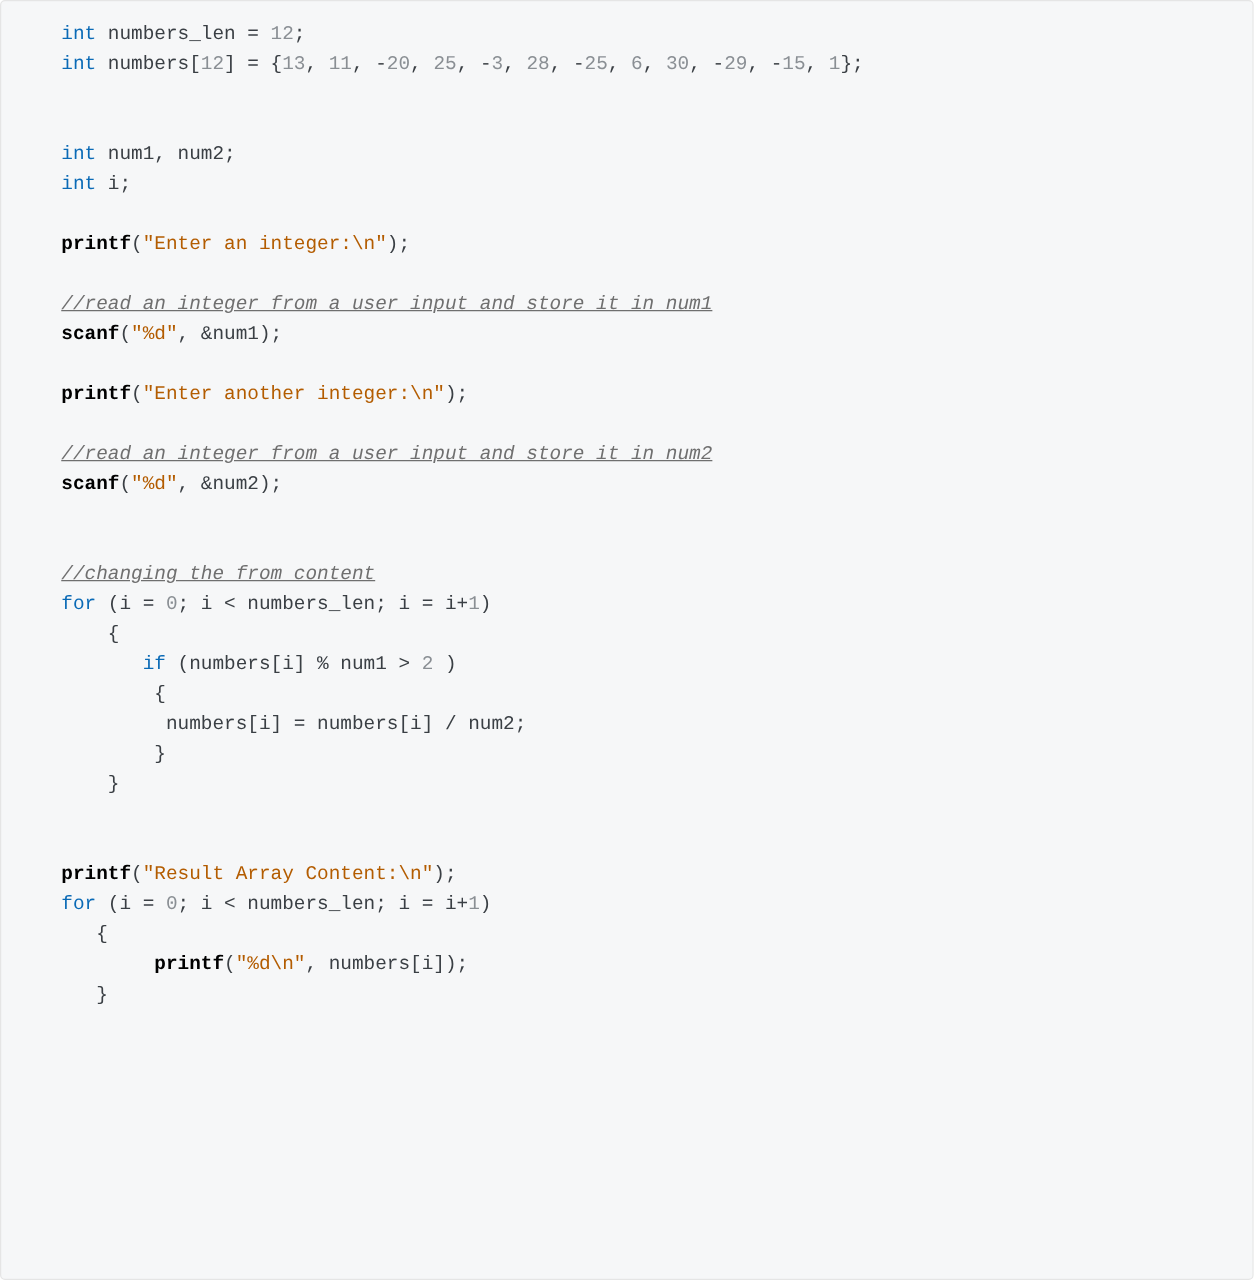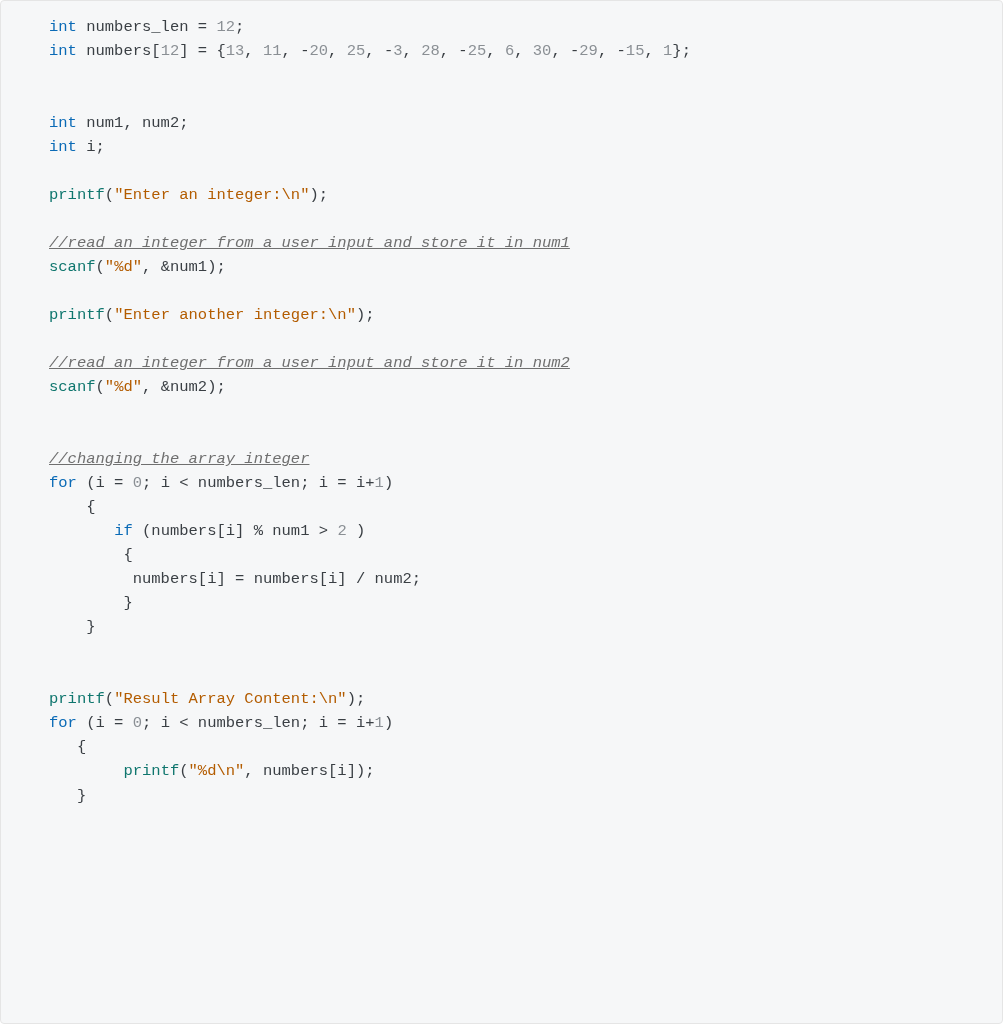--- a/index.html
+++ b/index.html
@@ -22,21 +22,21 @@
     font-family: Consolas, "Courier New", monospace;
     font-size: 15.5px;
     line-height: 1.55;
     white-space: pre;
     color: #3a3f44;
   }
   .kw   { color: #0a6ab6; }          
   .num  { color: #8a8f94; }          
   .cmt  { color: #6f6f6f; font-style: italic; text-decoration: underline; } 
   .str  { color: #b35c00; }          
-  .fn   { color: #0f766e; }          
+  .fn   { color: #000000; font-weight: bold; }          
 </style>
 </head>
 <body>
 
 <div class="code-container">
   <pre class="code" id="code-pre"><span class="kw">int</span> numbers_len = <span class="num">12</span>;
 <span class="kw">int</span> numbers[<span class="num">12</span>] = {<span class="num">13</span>, <span class="num">11</span>, -<span class="num">20</span>, <span class="num">25</span>, -<span class="num">3</span>, <span class="num">28</span>, -<span class="num">25</span>, <span class="num">6</span>, <span class="num">30</span>, -<span class="num">29</span>, -<span class="num">15</span>, <span class="num">1</span>};
 
 
 <span class="kw">int</span> num1, num2;
@@ -46,21 +46,21 @@
 
 <span class="cmt">//read an integer from a user input and store it in num1</span>
 <span class="fn">scanf</span>(<span class="str">"%d"</span>, &amp;num1);
 
 <span class="fn">printf</span>(<span class="str">"Enter another integer:\n"</span>);
 
 <span class="cmt">//read an integer from a user input and store it in num2</span>
 <span class="fn">scanf</span>(<span class="str">"%d"</span>, &amp;num2);
 
 
-<span class="cmt">//changing the array integer</span>
+<span class="cmt">//changing the from content</span>
 <span class="kw">for</span> (i = <span class="num">0</span>; i &lt; numbers_len; i = i+<span class="num">1</span>)
     {
        <span class="kw">if</span> (numbers[i] % num1 &gt; <span class="num">2</span> )
         {
          numbers[i] = numbers[i] / num2;
         }
     }
 
 
 <span class="fn">printf</span>(<span class="str">"Result Array Content:\n"</span>);

